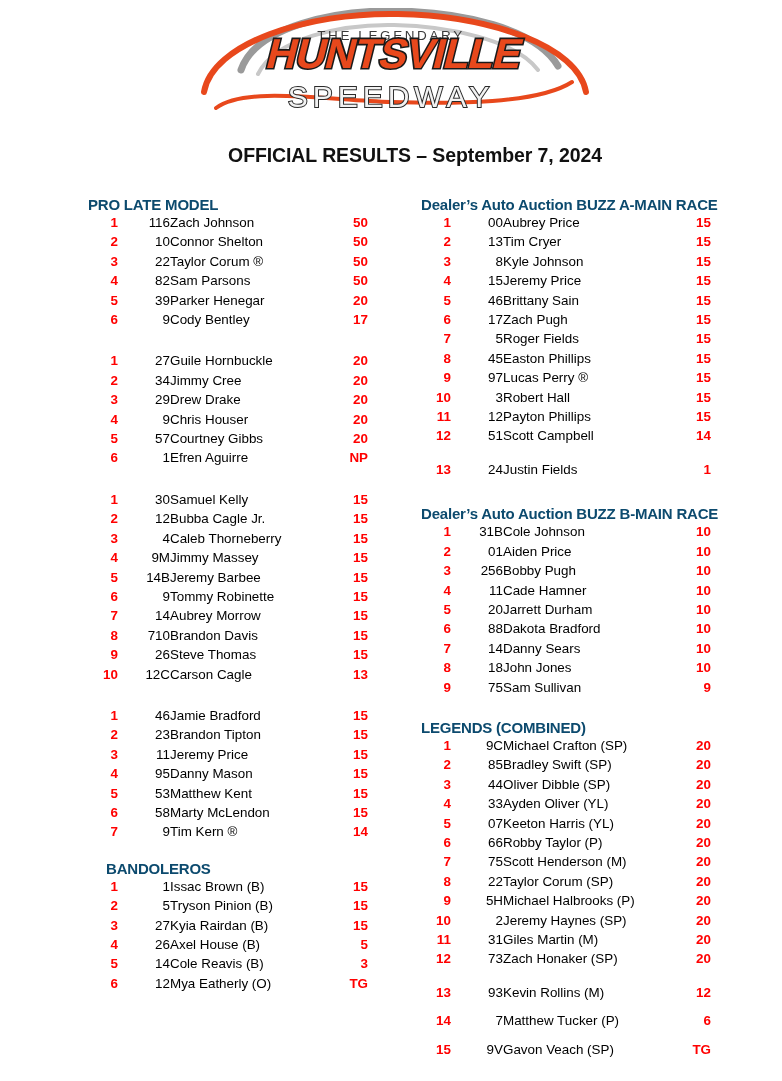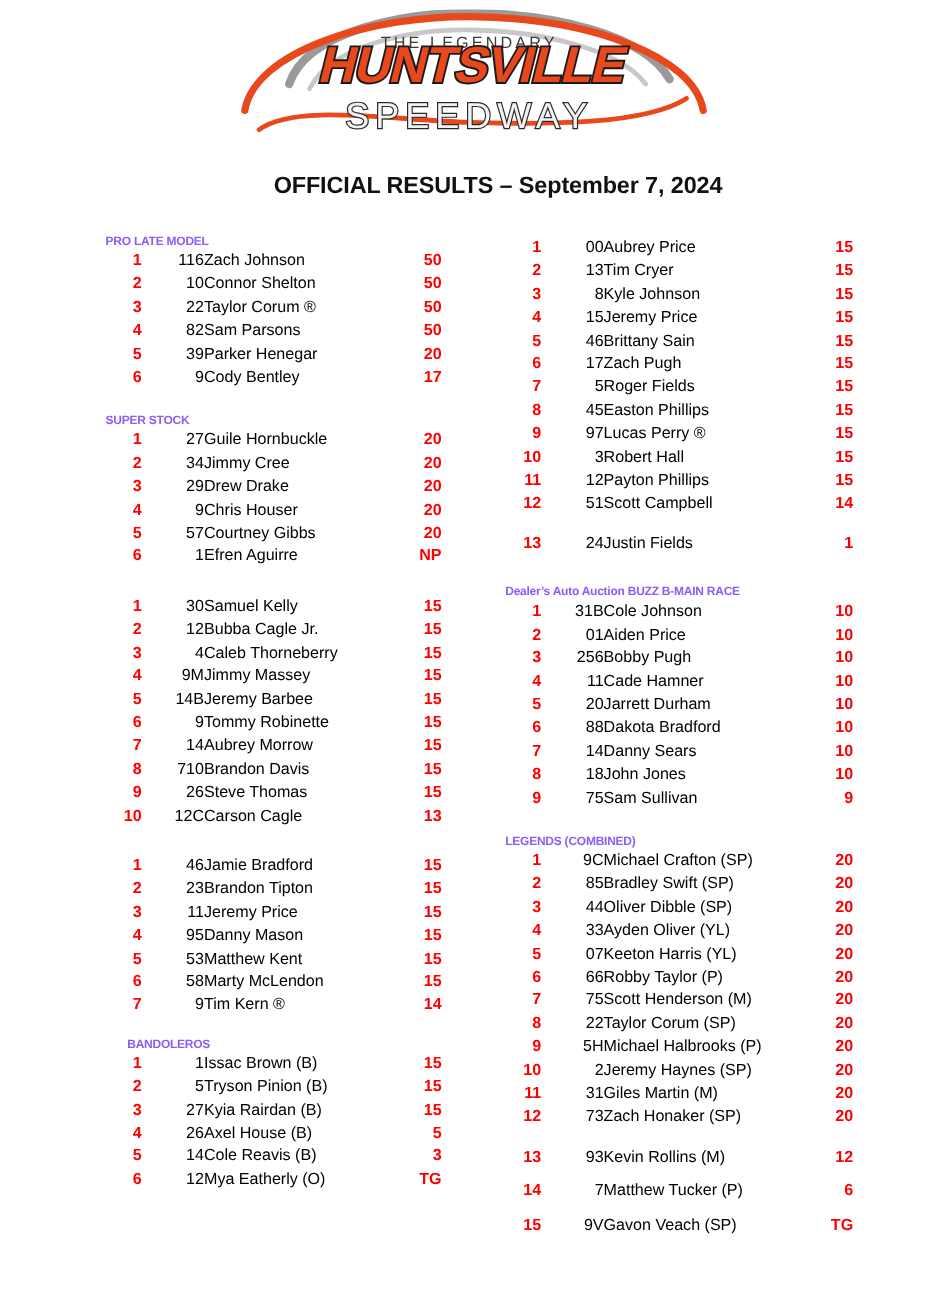--- a/index.html
+++ b/index.html
@@ -53,24 +53,24 @@
   .col {
     position: absolute;
     top: 0;
   }
   .col-left  { left: 88px;  width: 280px; }
   .col-right { left: 421px; width: 290px; }
 
   .section { margin-bottom: 0; }
 
   .section-heading {
-    font-size: 10px;
+    font-size: 15px;
     font-weight: bold;
     letter-spacing: -0.2px;
-    color: #8b5cf6;
+    color: #0c4a6e;
     white-space: nowrap;
   }
 
   table.results {
     border-collapse: collapse;
     width: 100%;
     table-layout: fixed;
   }
   table.results td {
     padding: 0;
@@ -188,21 +188,20 @@
           <td class="name">Cody Bentley</td>
           <td class="pts">17</td>
         </tr>
       </tbody>
         </table>
     </div>
 
     <div class="sec-gap"></div>
 
     <div class="section">
-      <div class="section-heading">SUPER STOCK</div>
       <table class="results">
           <tbody>
         <tr>
           <td class="pos">1</td>
           <td class="car">27</td>
           <td class="name">Guile Hornbuckle</td>
           <td class="pts">20</td>
         </tr>
         <tr>
           <td class="pos">2</td>
@@ -402,20 +401,21 @@
         </tr>
       </tbody>
         </table>
     </div>
 
   </div>
 
   <div class="col col-right">
 
     <div class="section">
+      <div class="section-heading">Dealer’s Auto Auction BUZZ A-MAIN RACE</div>
       <table class="results">
           <tbody>
         <tr>
           <td class="pos">1</td>
           <td class="car">00</td>
           <td class="name">Aubrey Price</td>
           <td class="pts">15</td>
         </tr>
         <tr>
           <td class="pos">2</td>

